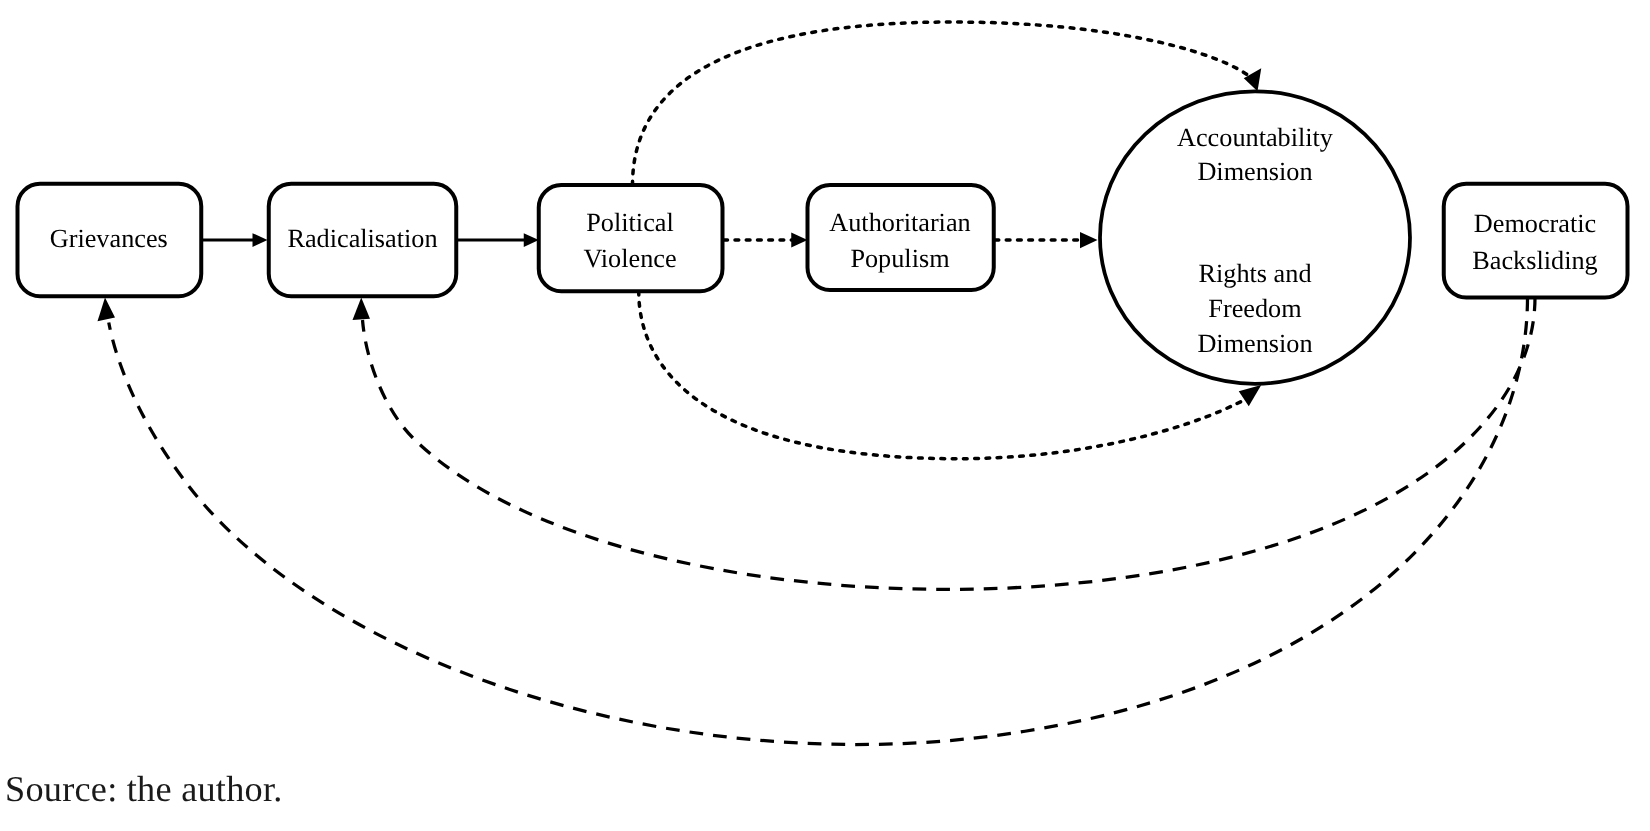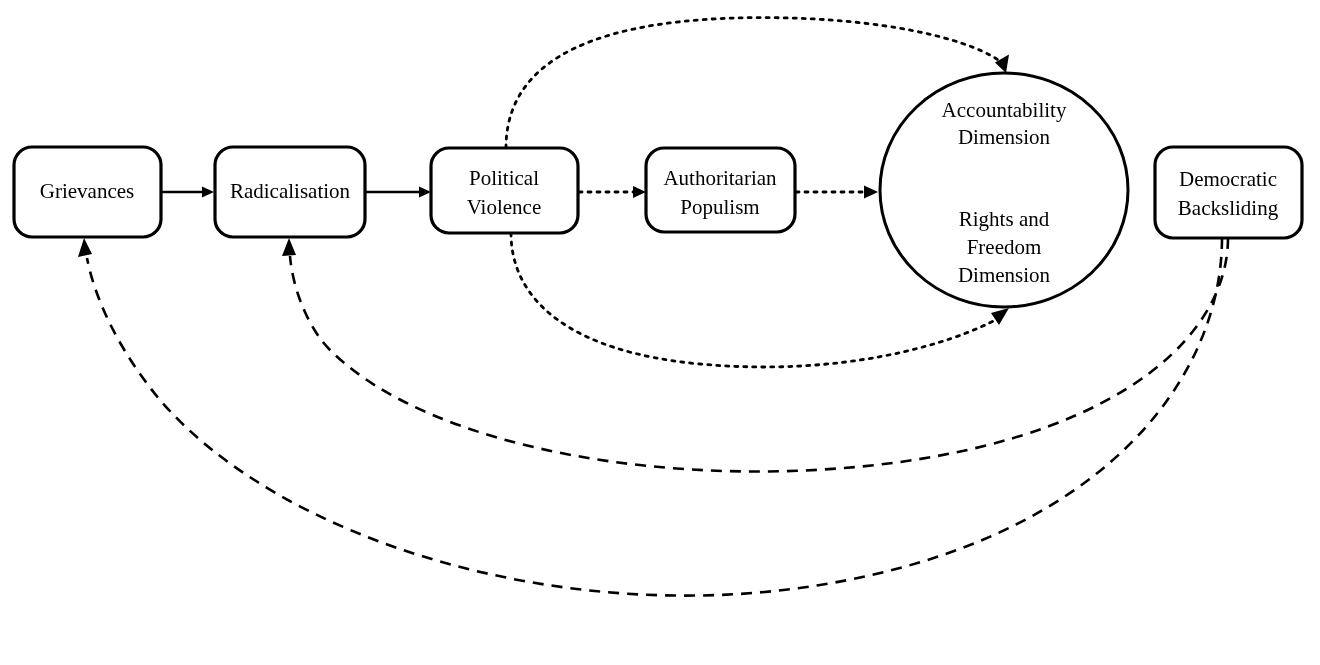--- a/index.html
+++ b/index.html
@@ -163,14 +163,15 @@
     </g>
 
     <g>
       <rect class="node-box" x="1155" y="147" rx="18" ry="18" width="147" height="91"></rect>
       <text class="node-label" x="1228" y="181">Democratic</text>
       <text class="node-label" x="1228" y="210">Backsliding</text>
     </g>
 
   </svg>
 
+  <div id="source-caption">Source: the author.</div>
 
 </div>
 
 </body></html>

